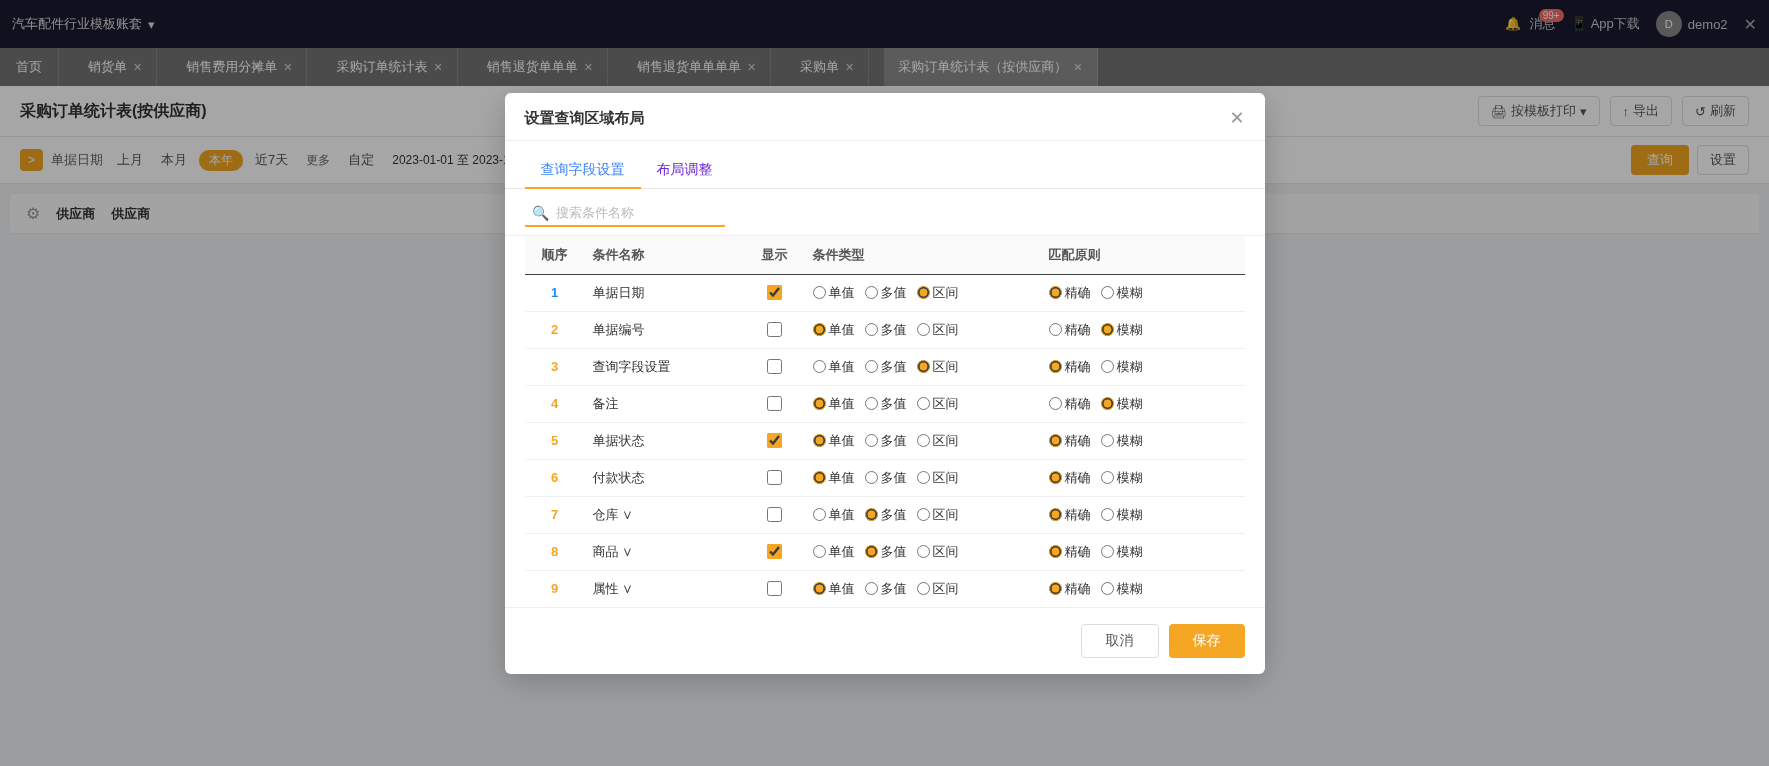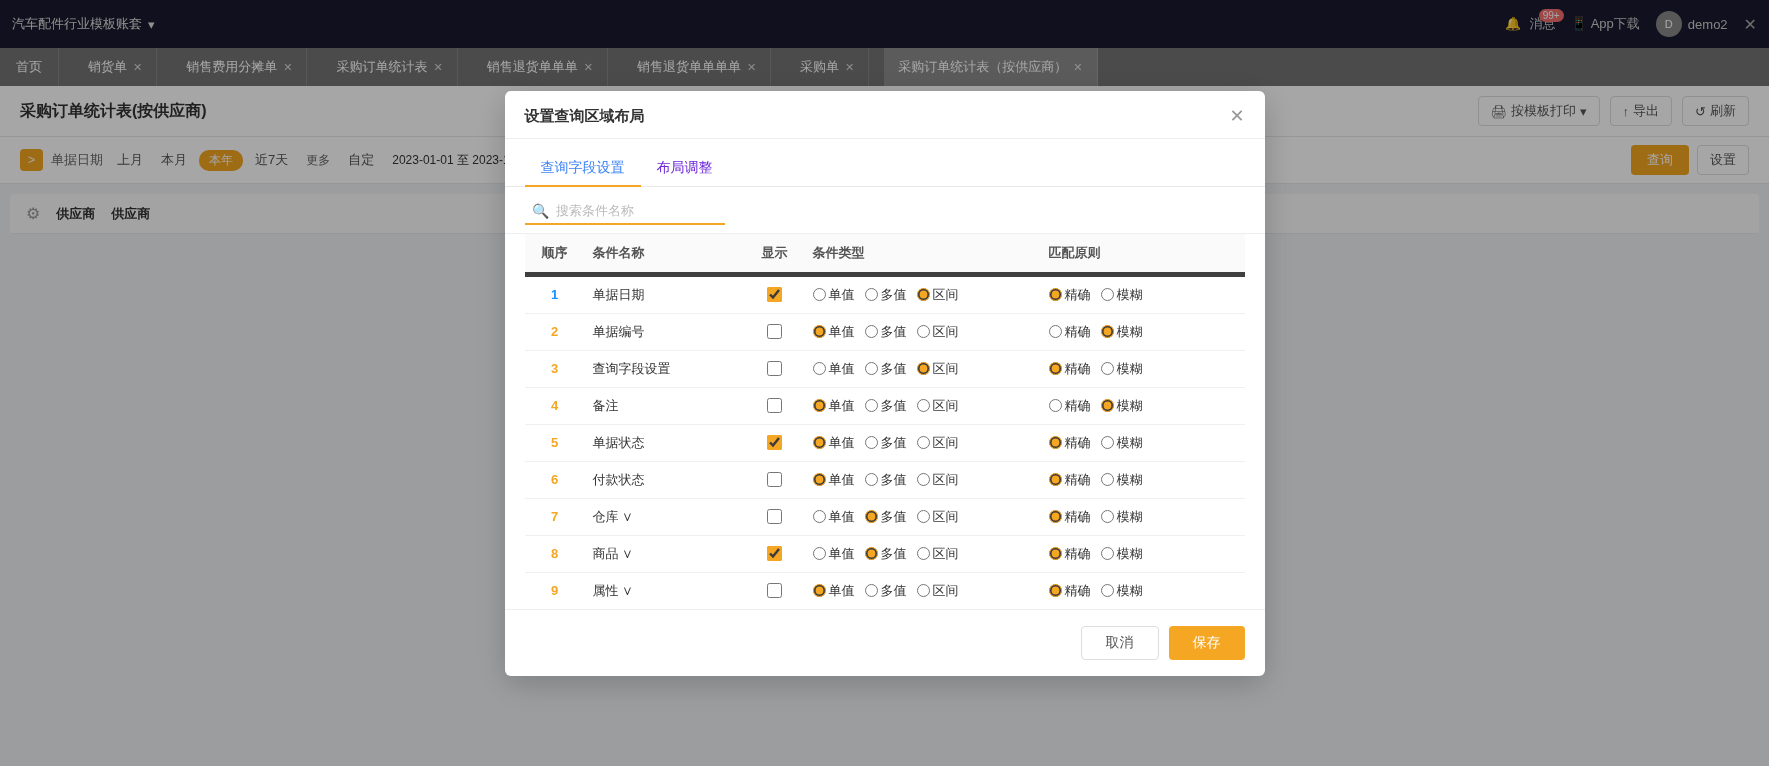--- a/index.html
+++ b/index.html
@@ -198,21 +198,21 @@
       width: 100%;
       border-collapse: collapse;
     }
     .conditions-table th {
       background: #fafafa;
       font-weight: 600;
       font-size: 13px;
       color: #555;
       padding: 10px 8px;
       text-align: left;
-      border-bottom: 5px solid #404040;
+      border-bottom: 1px solid #404040;
       position: sticky;
       top: 0;
       z-index: 2;
     }
     .conditions-table td {
       padding: 9px 8px;
       border-bottom: 1px solid #f0f0f0;
       font-size: 13px;
       color: #333;
       vertical-align: middle;

